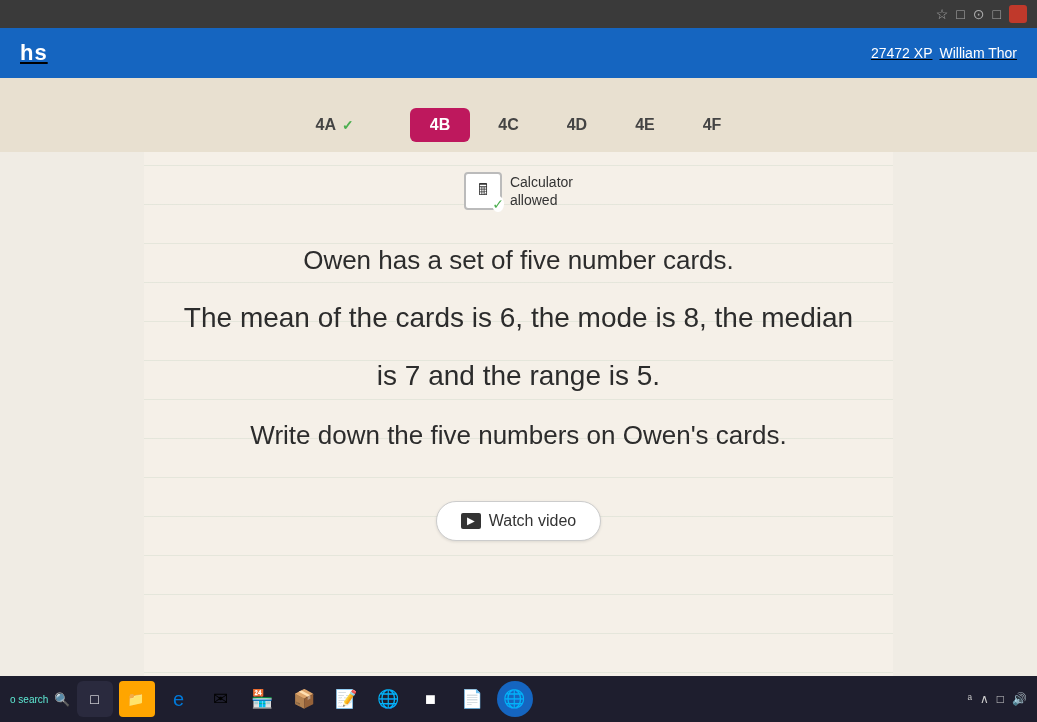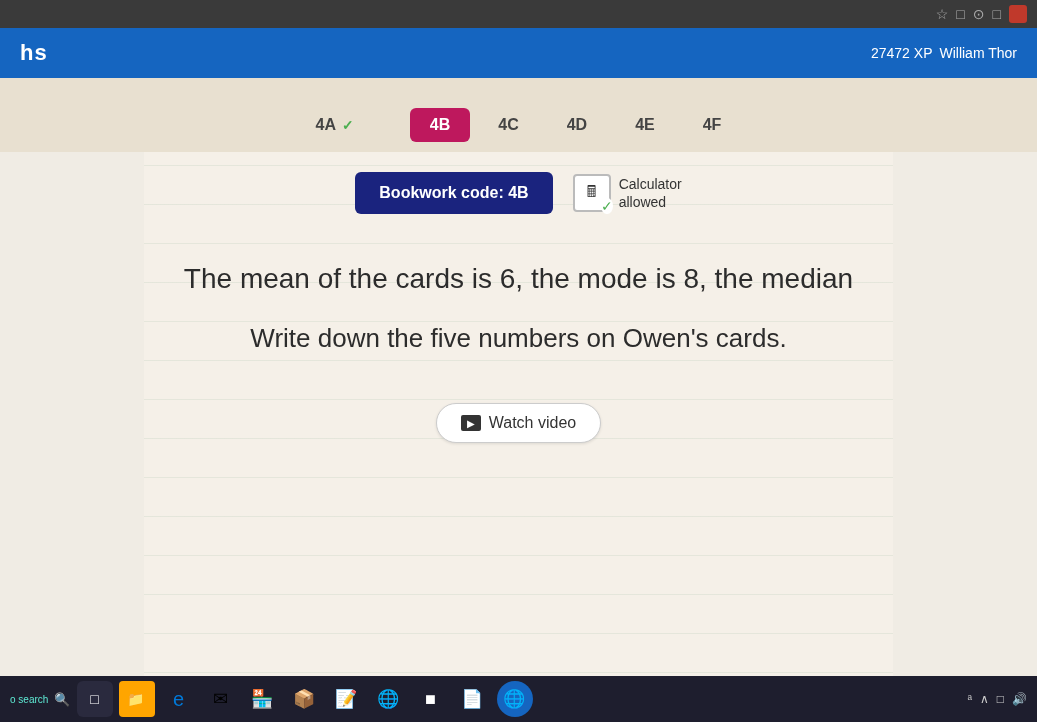--- a/index.html
+++ b/index.html
@@ -32,20 +32,21 @@
 
     
     .app-header {
       width: 100%;
       height: 50px;
       background: #1565c0;
       display: flex;
       align-items: center;
       padding: 0 20px;
       justify-content: space-between;
+      text-decoration: underline;
     }
     .app-logo {
       color: white;
       font-size: 22px;
       font-weight: bold;
       letter-spacing: 1px;
     }
     .header-right {
       display: flex;
       align-items: center;
@@ -292,37 +293,36 @@
   </button>
   <button class="tab">
     <span>4F</span>
   </button>
 </div>
 
 <div class="content-wrapper">
   <div class="main-content">
 
     <div class="bookwork-bar">
-      <button class="bookwork-code-btn">
-        <span>Bookwork code: 4B</span>
-      </button>
       <div class="calculator-allowed">
         <div class="calculator-icon">
           <span style="font-size:16px;">🖩</span>
           <span class="calculator-check">✓</span>
         </div>
         <div class="calc-label">
           <span>Calculator</span>
           <span>allowed</span>
         </div>
       </div>
     </div>
 
     <div class="question-area">
+      <p class="question-line">Owen has a set of five number cards.</p>
       <p class="question-line large">The mean of the cards is 6, the mode is 8, the median</p>
+      <p class="question-line large">is 7 and the range is 5.</p>
       <p class="question-line" style="margin-top:16px;">Write down the five numbers on Owen's cards.</p>
     </div>
 
     <button class="watch-video-btn">
       <span class="video-icon">▶</span>
       <span>Watch video</span>
     </button>
   </div>
 </div>
 

